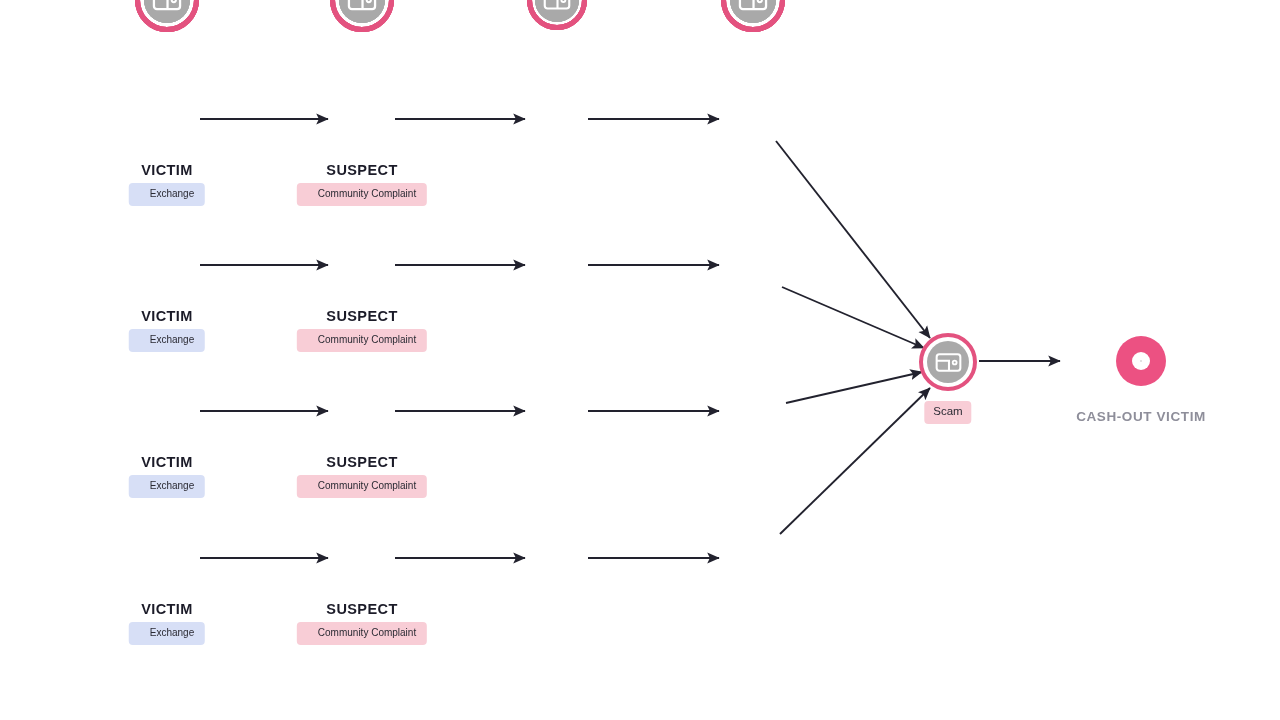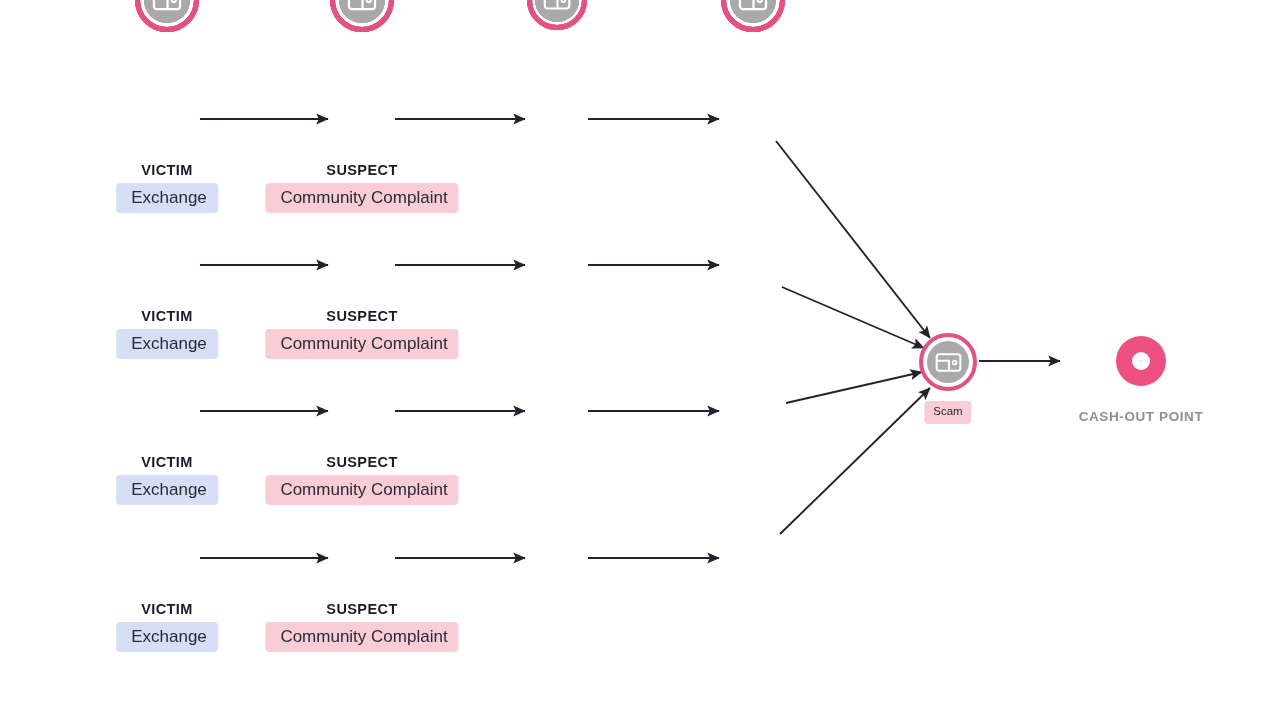--- a/index.html
+++ b/index.html
@@ -105,23 +105,23 @@
     white-space: nowrap;
   }
   .node-title.muted {
     color: #8e8e9a;
     font-size: 13.5px;
     letter-spacing: 0.6px;
   }
   .badge {
     position: absolute;
     transform: translateX(-50%);
-    font-size: 17px;
+    font-size: 10px;
     line-height: 1;
-    padding: 6px 11px 7px 15px;
+    padding: 6px 11px 7px 21px;
     border-radius: 4px;
     white-space: nowrap;
     color: #2a2a33;
   }
   .badge.exchange {
     background: #d7dff6;
   }
   .badge.complaint {
     background: #f8cdd6;
   }
@@ -332,16 +332,16 @@
           <path d="M2.2 10.6 H12.4 V18.8" stroke="#ffffff" stroke-width="1.7"></path>
           <circle cx="17.1" cy="12.0" r="1.6" stroke="#ffffff" stroke-width="1.5"></circle>
         </svg>
       </div>
       <div class="badge scam" style="left: 948px; top: 401px;">Scam</div>
       <div class="cashout-dot" style="left: 1141px; top: 361px; width: 50px; height: 50px; background: rgb(236, 81, 130);">
         <div class="inner-hole" style="width: 18px; height: 18px;">
           <div class="pip"></div>
         </div>
       </div>
-      <div class="node-title muted" style="left: 1141px; top: 409px;">CASH-OUT POINT</div>
+      <div class="node-title muted" style="left: 1141px; top: 409px;">CASH-OUT VICTIM</div>
     </div>
 
 </div>
 
 </body></html>

